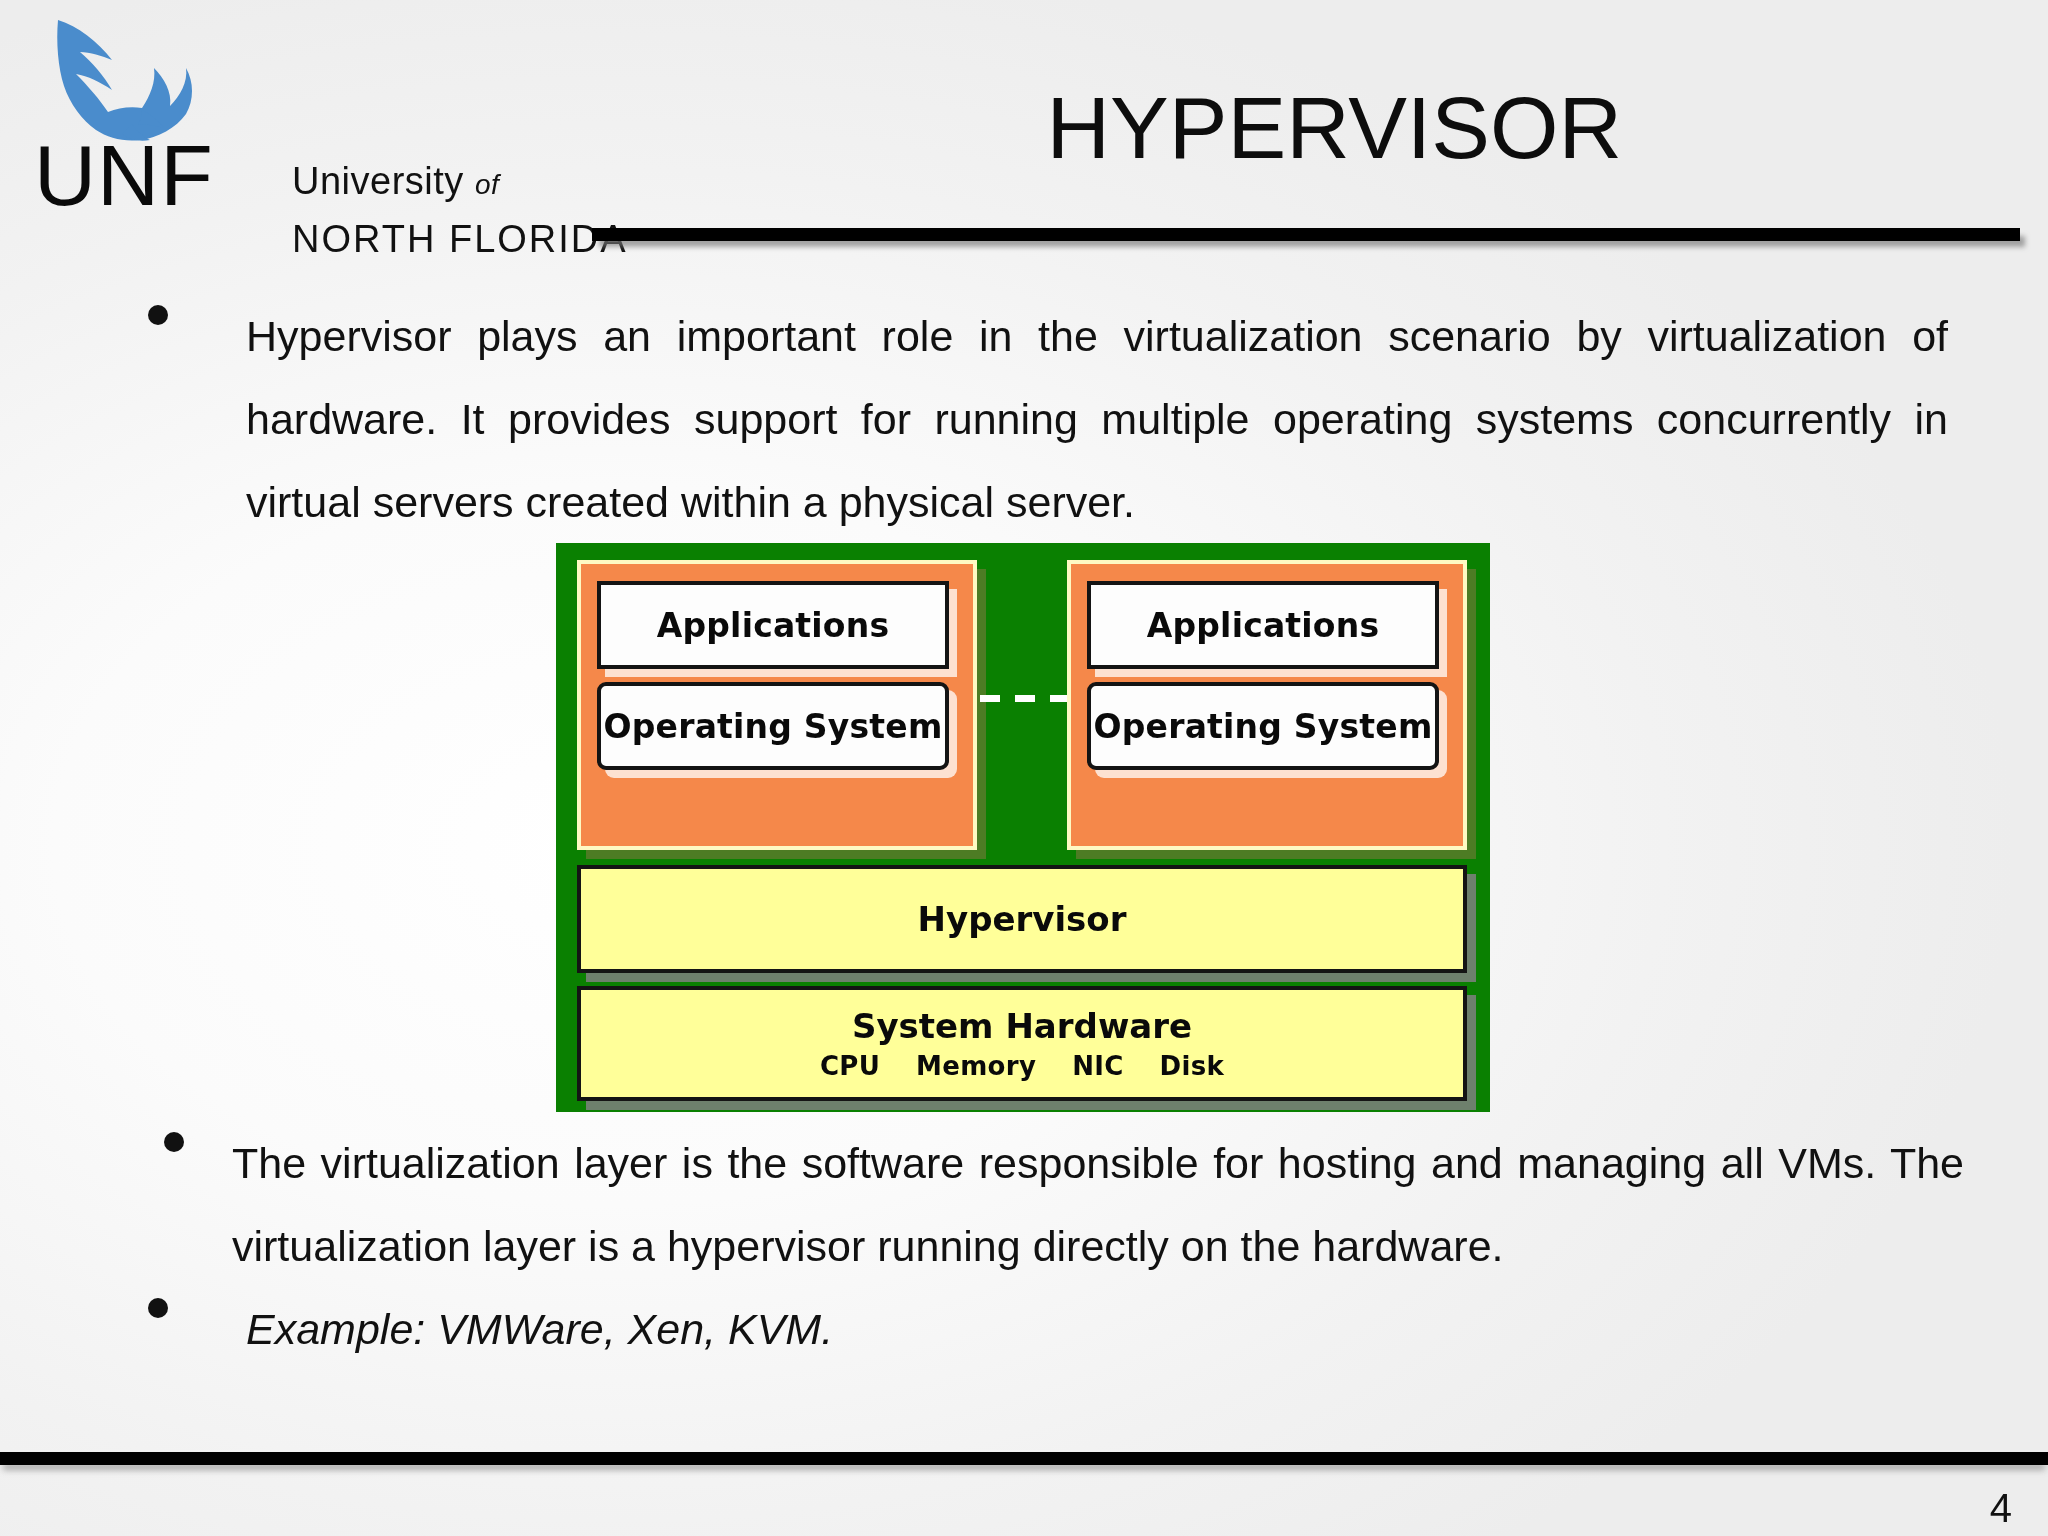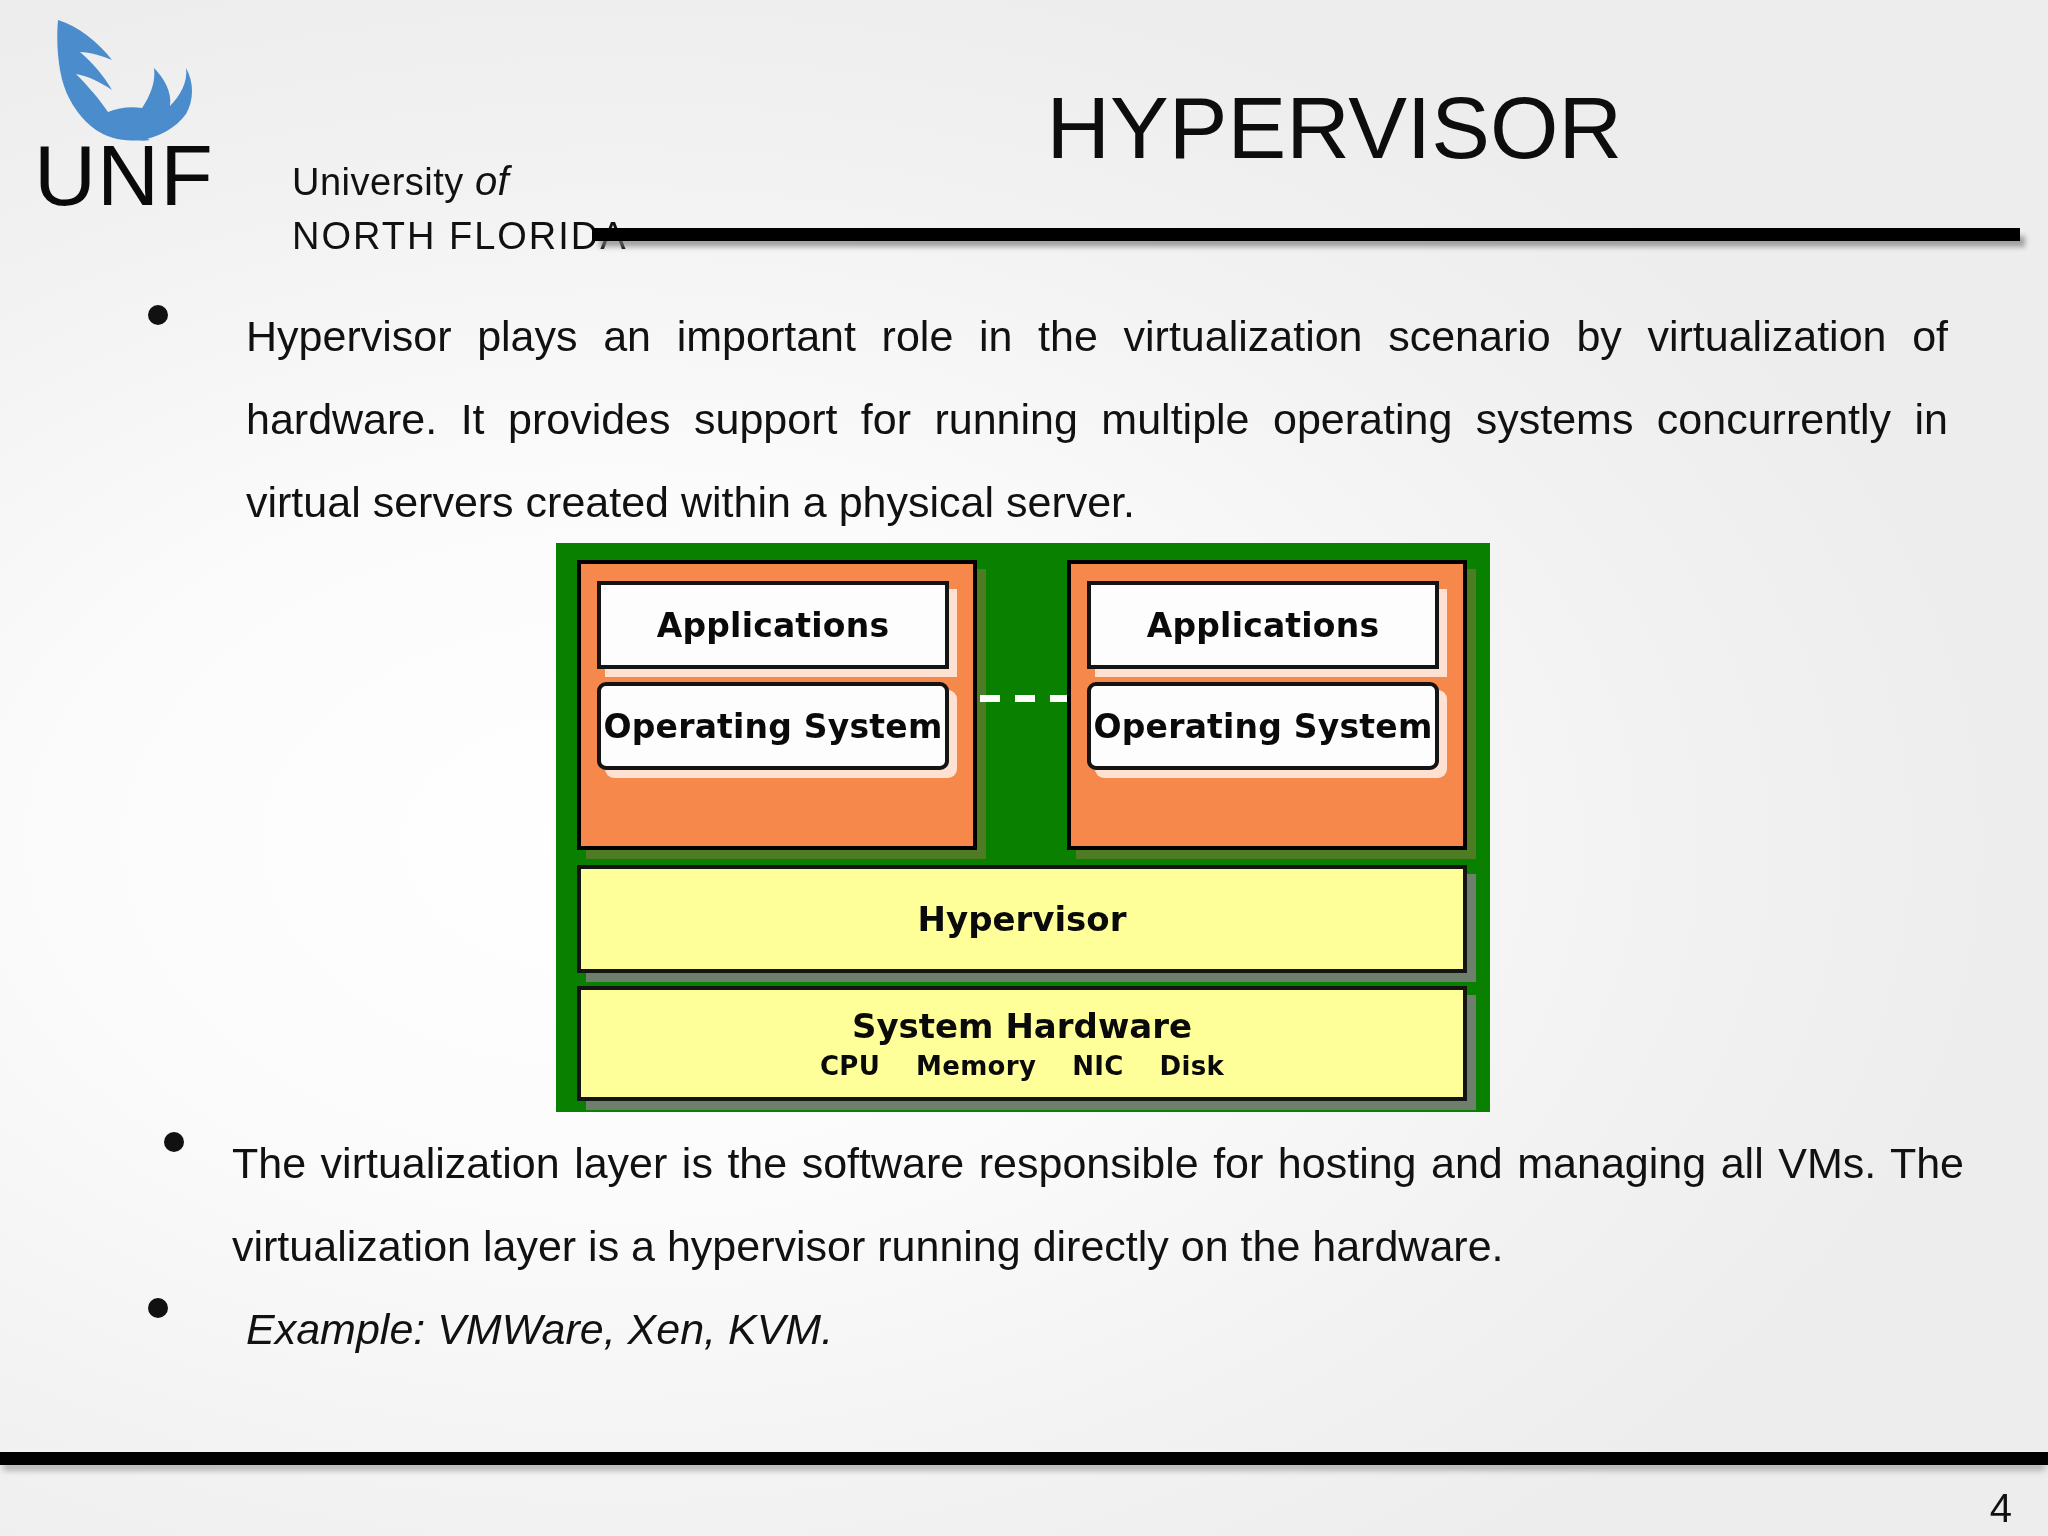--- a/index.html
+++ b/index.html
@@ -59,21 +59,21 @@
     line-height: 54px;
   }
   .univ-line1 {
     font-size: 38px;
     color: #111111;
     letter-spacing: 0.5px;
     white-space: nowrap;
   }
   .univ-line1 .of {
     font-style: italic;
-    font-size: 40px;
+    font-size: 28px;
   }
   .univ-line2 {
     font-size: 38px;
     color: #111111;
     letter-spacing: 2px;
     white-space: nowrap;
   }
   .header-rule {
     position: absolute;
     left: 592px;
@@ -159,21 +159,21 @@
     left: 0; top: 0;
     width: 934px;
     height: 315px;
   }
   .vm {
     position: absolute;
     top: 17px;
     width: 400px;
     height: 290px;
     background: #f5884a;
-    border: 4px solid #000000;
+    border: 4px solid #fef9c3;
     box-sizing: border-box;
     box-shadow: 9px 9px 0 0 rgba(160,120,80,0.45);
   }
   .vm.left  { left: 21px; }
   .vm.right { left: 511px; }
 
   .vm-inner-box {
     position: absolute;
     left: 16px;
     width: 352px;

